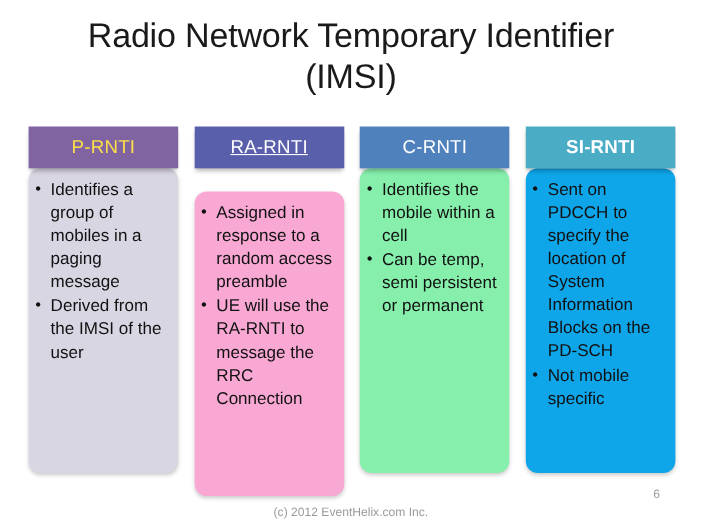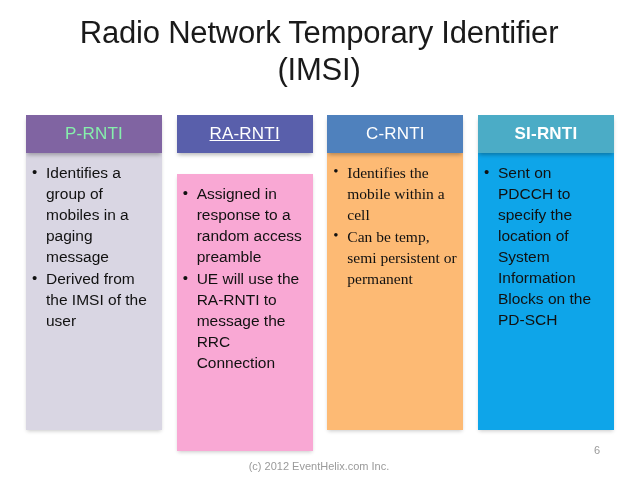--- a/index.html
+++ b/index.html
@@ -66,20 +66,21 @@
     z-index: 2;
   }
 
   .col-body {
     height: 277px;
     padding: 9px 6px 22px 4px;
     box-sizing: border-box;
     box-shadow: 0 2px 4px -1px rgba(0,0,0,0.22);
     position: relative;
     z-index: 1;
+    border-radius: 11px;
   }
 
   .bullets {
     margin: 0;
     padding: 0;
     list-style: none;
   }
 
   .bullets li {
     position: relative;
@@ -134,54 +135,55 @@
 <div class="slide">
 
   <div class="slide-title" style="color: rgb(26, 26, 26);">
     <div>Radio Network Temporary Identifier</div>
     <div>(IMSI)</div>
   </div>
 
   <div class="columns">
 
     <div class="column">
-      <div class="col-header" style="background: rgb(128, 100, 162); color: #86efac;">P-RNTI</div>
+      <div class="col-header" style="background: rgb(128, 100, 162); color: #fde047;">P-RNTI</div>
       <div class="col-body" style="background: rgb(217, 214, 227); color: rgb(17, 17, 17);">
         <ul class="bullets">
           <li>Identifies a group of mobiles in a paging message</li>
           <li>Derived from the IMSI of the user</li>
         </ul>
       </div>
     </div>
 
     <div class="column">
       <div class="col-header" style="background: rgb(89, 95, 171); color: rgb(255, 255, 255); text-decoration: underline;">RA-RNTI</div>
       <div class="col-body" style="background: #f9a8d4; color: rgb(17, 17, 17); margin-top: 21px;">
         <ul class="bullets">
           <li>Assigned in response to a random access preamble</li>
           <li>UE will use the RA-RNTI to message the RRC Connection</li>
         </ul>
       </div>
     </div>
 
     <div class="column">
       <div class="col-header" style="background: rgb(79, 129, 189); color: rgb(255, 255, 255);">C-RNTI</div>
-      <div class="col-body" style="background: #fdba74; color: rgb(17, 17, 17); font-family: Liberation Serif, serif;">
+      <div class="col-body" style="background: #86efac; color: rgb(17, 17, 17);">
         <ul class="bullets">
           <li>Identifies the  mobile within a cell</li>
           <li>Can be temp, semi persistent or permanent</li>
         </ul>
       </div>
     </div>
 
     <div class="column">
       <div class="col-header" style="background: rgb(75, 172, 198); color: rgb(255, 255, 255); font-weight: bold;">SI-RNTI</div>
       <div class="col-body" style="background: #0ea5e9; color: rgb(17, 17, 17);">
         <ul class="bullets">
           <li>Sent on PDCCH to specify the location of System Information Blocks on the PD-SCH</li>
+          <li>Not mobile specific</li>
         </ul>
       </div>
     </div>
 
   </div>
 
   <div class="footer">
     <div class="footer-credit" style="color: rgb(154, 154, 154);">(c) 2012 EventHelix.com Inc.</div>
     <div class="footer-page" style="color: rgb(154, 154, 154);">6</div>
   </div>

